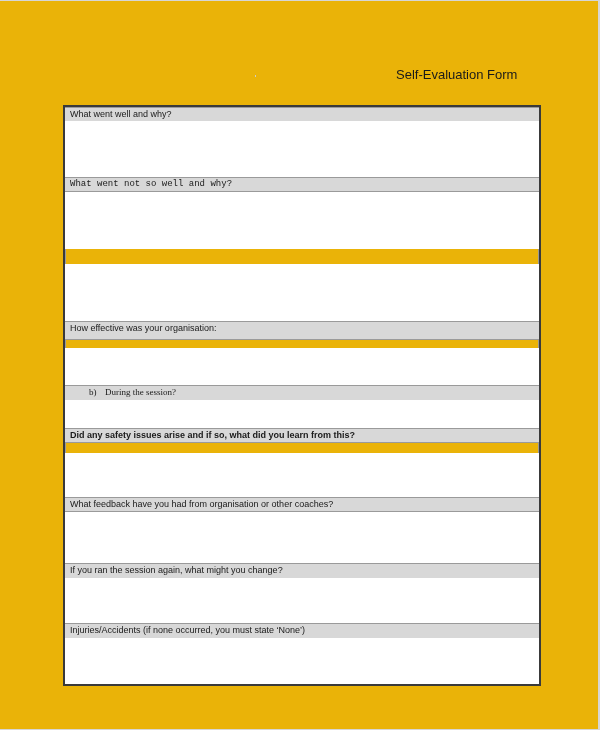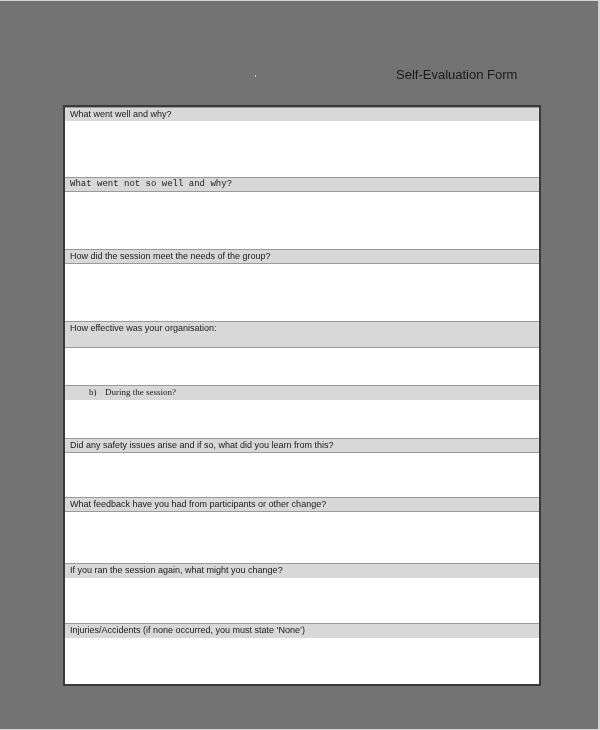--- a/index.html
+++ b/index.html
@@ -3,21 +3,21 @@
 <meta charset="utf-8">
 <style>
   html, body { margin:0; padding:0; }
   body {
     width:600px; height:730px; background:#ffffff; position:relative; overflow:hidden;
     font-family: "Liberation Sans", sans-serif;
   }
   .page {
     position:absolute; left:0; top:0; width:598px; height:728px;
     border-top:1px solid #d6d6d6; border-right:2px solid #d6d6d6; border-bottom:2px solid #d6d6d6;
-    background:#737373;
+    background:#eab308;
   }
   .title {
     position:absolute; left:396px; top:66px; font-size:13px; color:#1a1a1a; white-space:nowrap;
   }
   .dot { position:absolute; left:255px; top:74px; width:1px; height:2px; background:#ccc; }
   .form-table {
     position:absolute; left:63px; top:104px; width:474px; height:577px;
     border:2px solid #3a3a3a; outline:1px solid #9a9a9a; outline-offset:-3px;
   }
   .row-header {
@@ -41,44 +41,41 @@
     <div class="row-header" style="top:0;height:30px;">
       <span>What went well and why?</span>
     </div>
     <div class="row-body" style="top:14px;height:56px;"></div>
 
     <div class="row-header" style="top:70px;height:15px;font-family:Liberation Mono, monospace;">
       <span>What went not so well and why?</span>
     </div>
     <div class="row-body" style="top:85px;height:57px;"></div>
 
-    <div class="row-header" style="top:142px;height:15px;">
-      <span>How did the session meet the needs of the group?</span>
-    </div>
     <div class="row-body" style="top:157px;height:57px;"></div>
 
-    <div class="row-header" style="top:214px;height:27px;">
+    <div class="row-header" style="top:214px;height:19px;">
       <div>How effective was your organisation:</div>
     </div>
     <div class="row-body" style="top:241px;height:37px;"></div>
 
     <div class="row-header" style="top:278px;height:28px;font-family:Liberation Serif, serif;">
       <div class="sub">
         <span class="marker">b)</span><span>During the session?</span>
       </div>
     </div>
     <div class="row-body" style="top:293px;height:38px;"></div>
 
-    <div class="row-header" style="top:331px;height:15px;">
+    <div class="row-header" style="top:321px;height:15px;font-weight:bold;">
       <span>Did any safety issues arise and if so, what did you learn from this?</span>
     </div>
     <div class="row-body" style="top:346px;height:44px;"></div>
 
     <div class="row-header" style="top:390px;height:15px;">
-      <span>What feedback have you had from participants or other change?</span>
+      <span>What feedback have you had from organisation or other coaches?</span>
     </div>
     <div class="row-body" style="top:405px;height:51px;"></div>
 
     <div class="row-header" style="top:456px;height:32px;">
       <span>If you ran the session again, what might you change?</span>
     </div>
     <div class="row-body" style="top:471px;height:45px;"></div>
 
     <div class="row-header" style="top:516px;height:23px;">
       <span>Injuries/Accidents (if none occurred, you must state ‘None’)</span>

